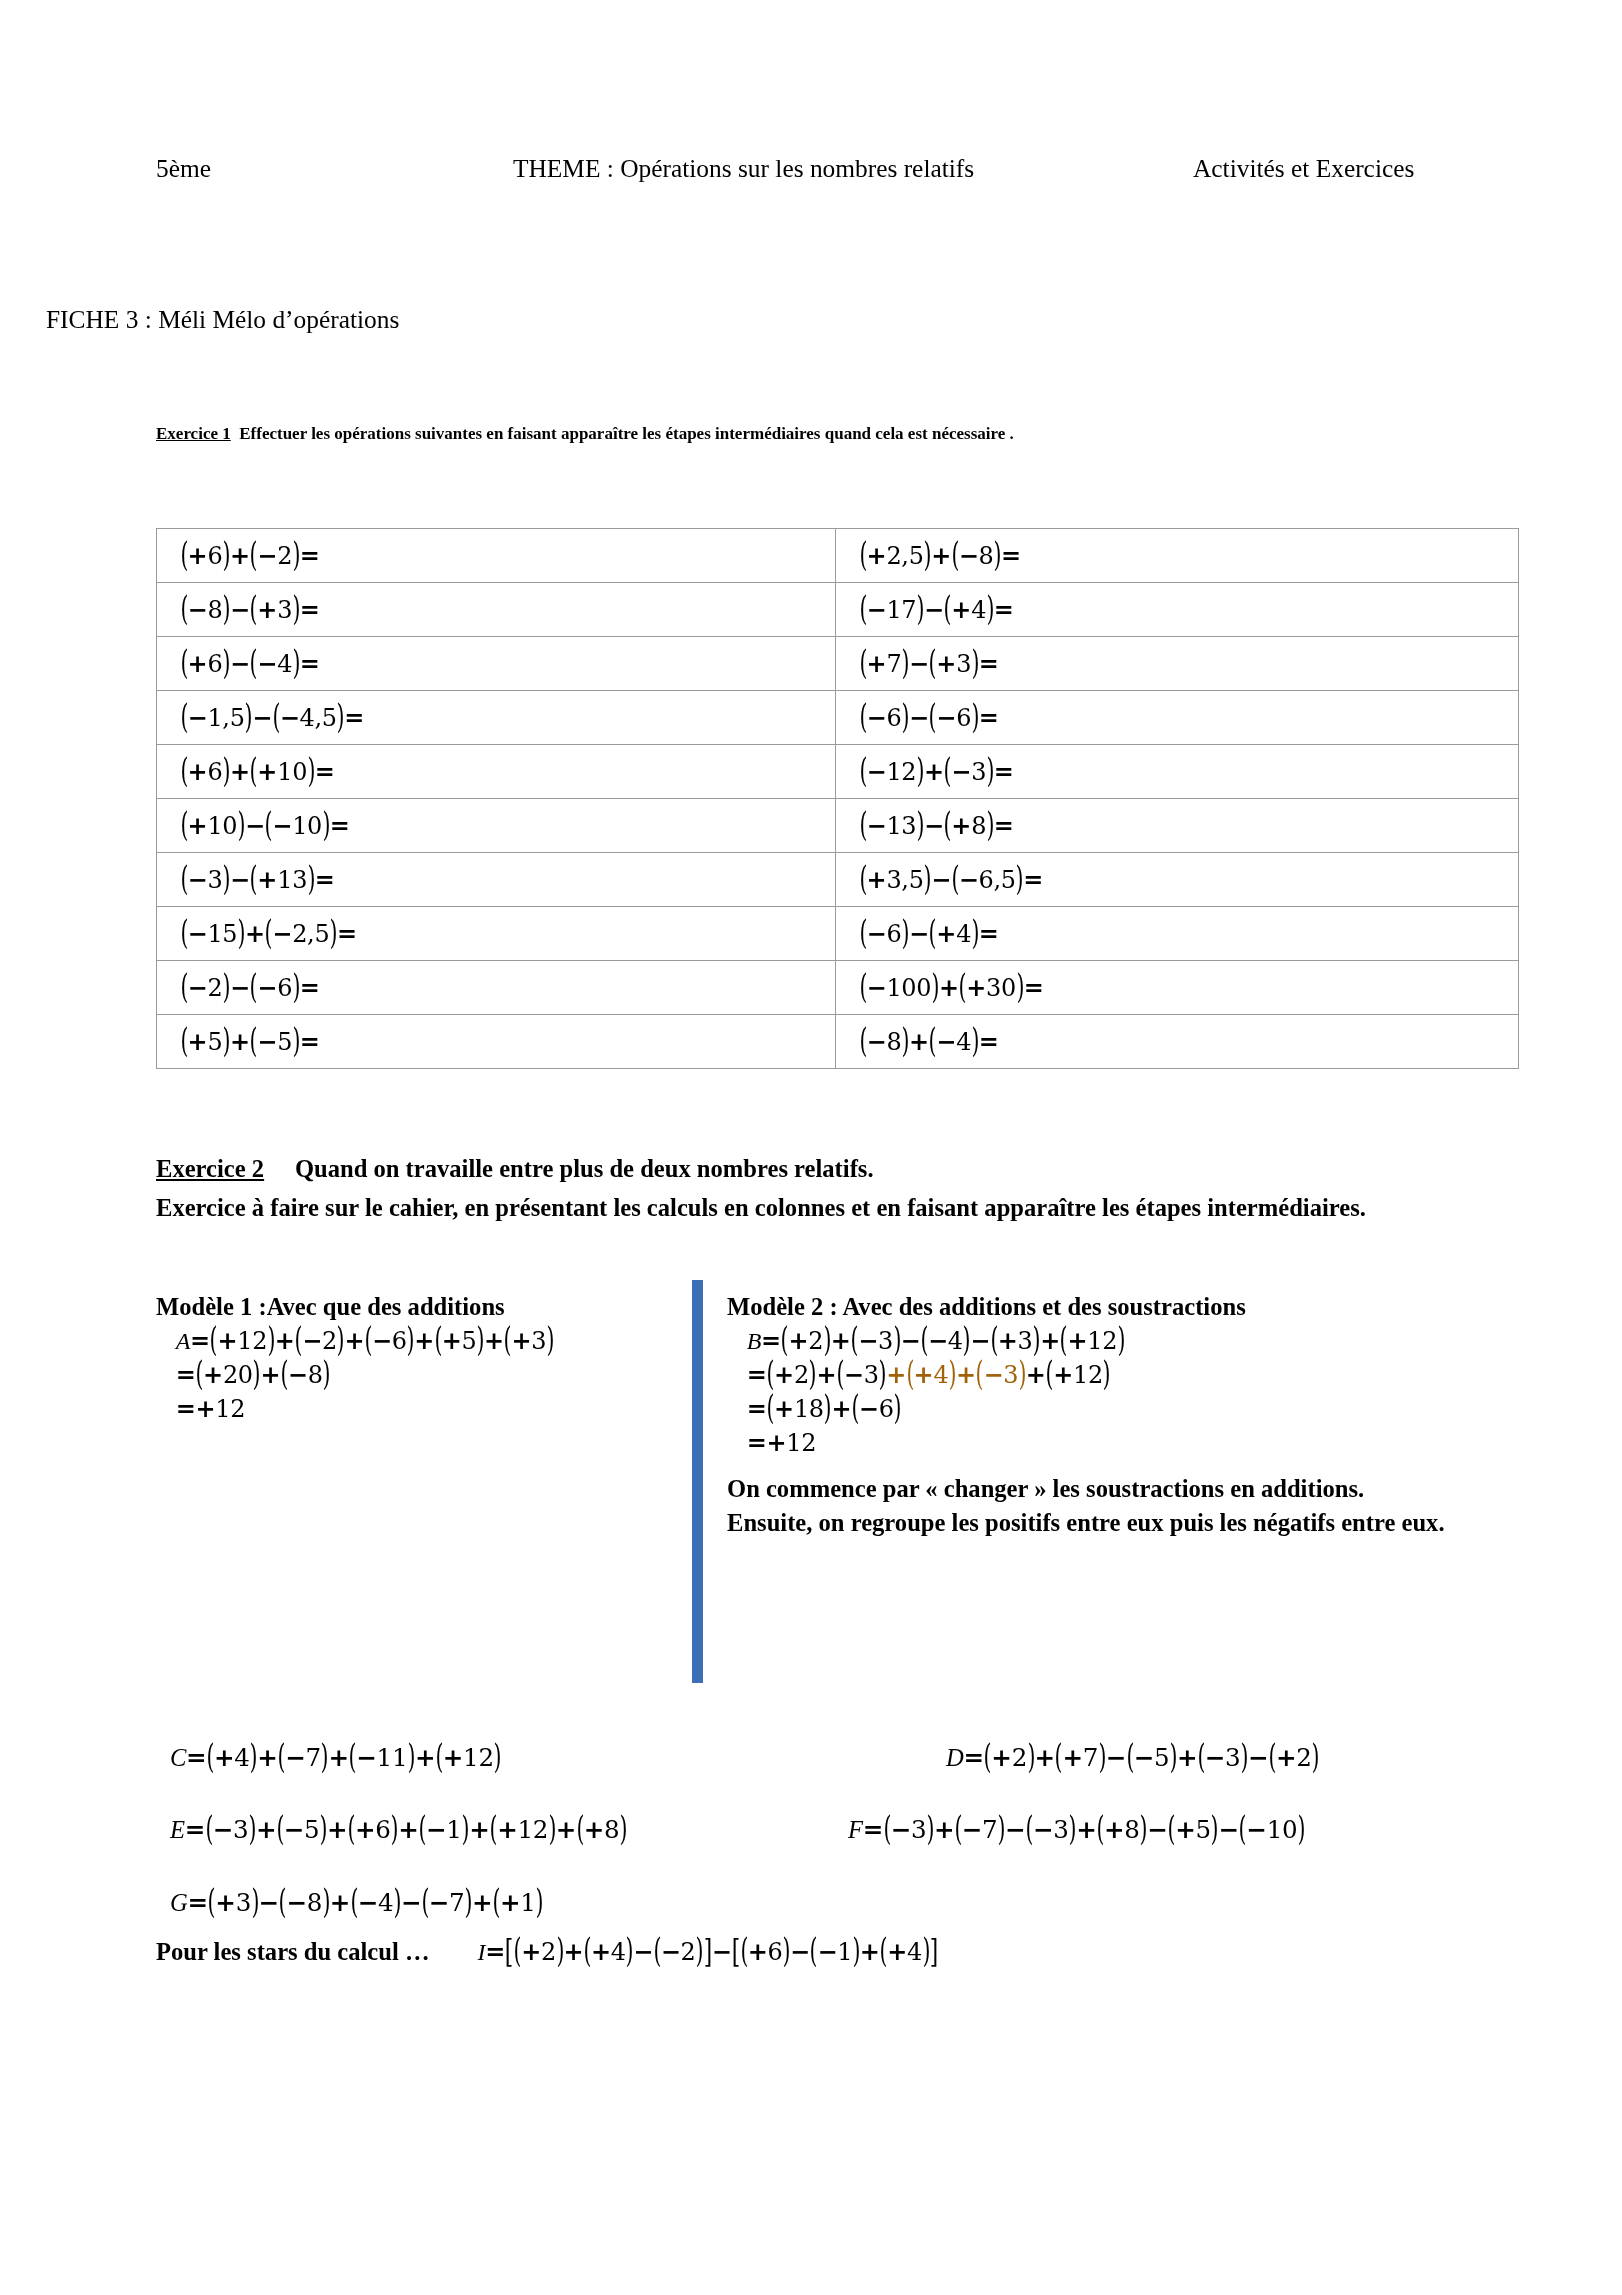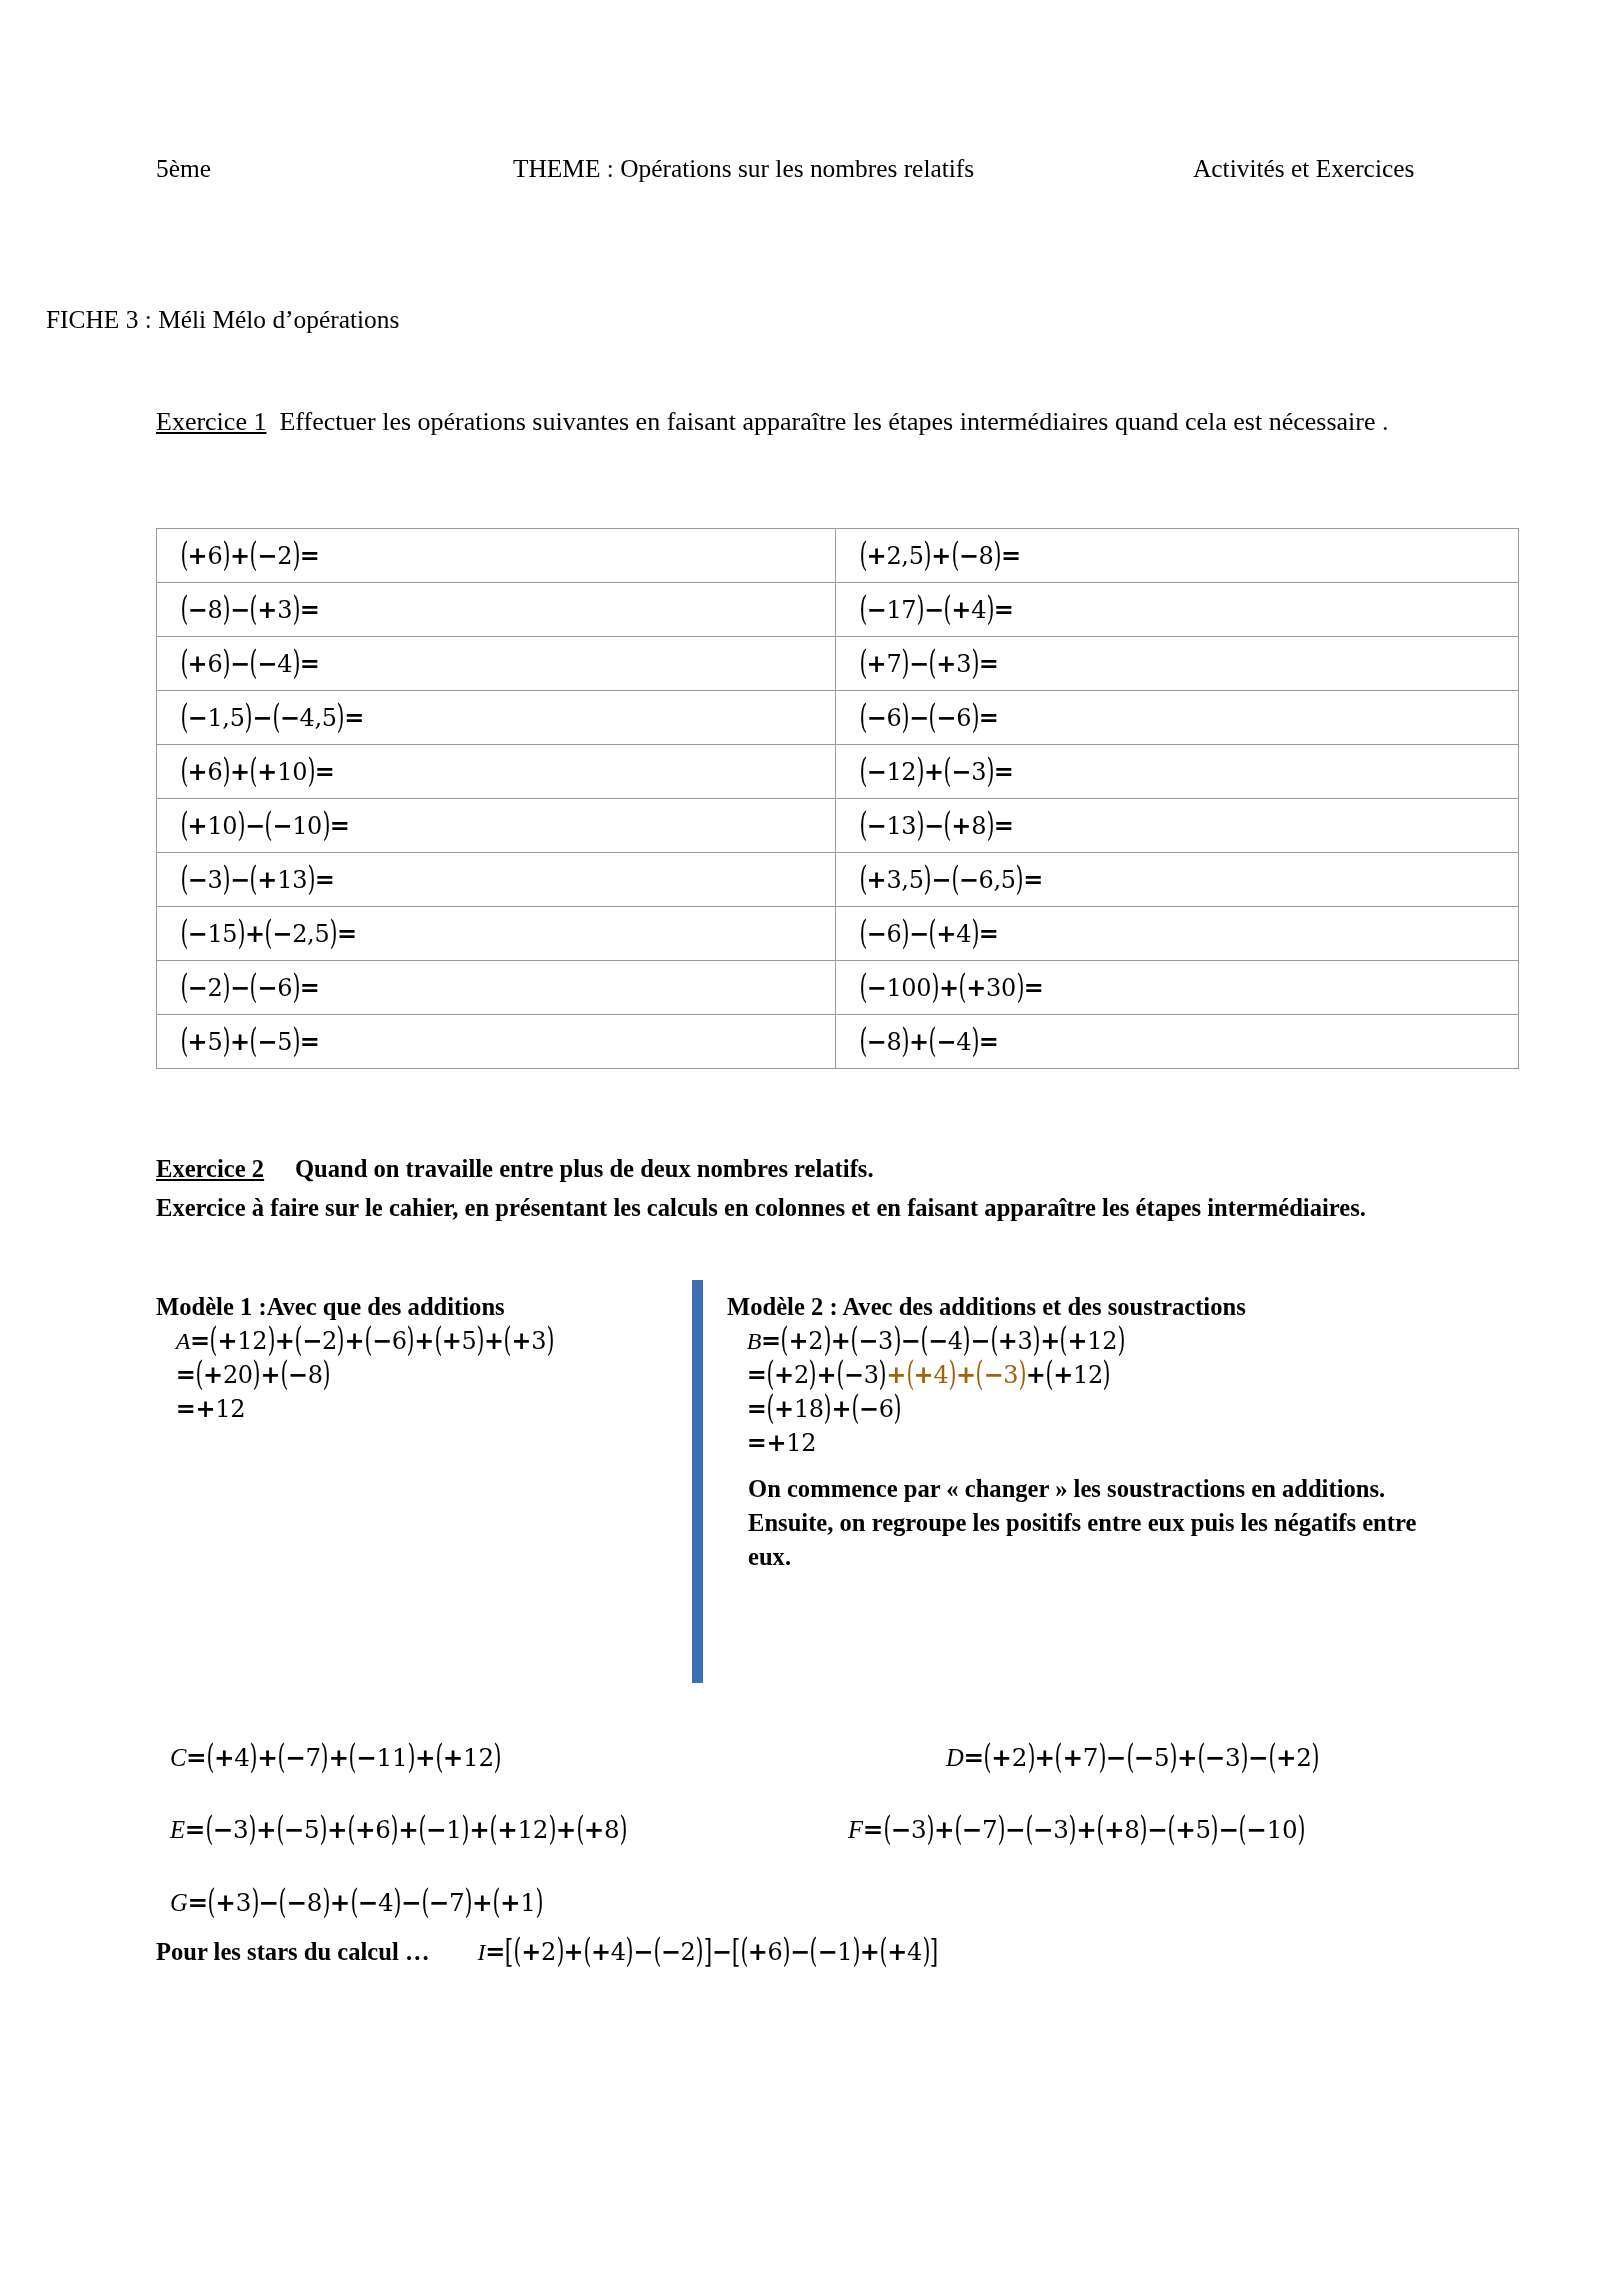--- a/index.html
+++ b/index.html
@@ -58,24 +58,24 @@
     text-align: left;
     font-size: 25.4px;
     padding-left: 46px;
     box-sizing: border-box;
   }
 
   
   .ex1-head {
     position: absolute;
     left: 156px;
-    top: 404px;
+    top: 416px;
     width: 1315px;
-    font-size: 26px;
-    font-weight: normal;
+    font-size: 17px;
+    font-weight: bold;
     line-height: 36px;
     text-align: justify;
   }
   .ex1-head .u { text-decoration: underline; }
   .ex1-head .lead { display: inline; }
 
   
   .op-table {
     position: absolute;
     left: 156px;
@@ -177,21 +177,21 @@
     white-space: nowrap;
   }
   .model .m-note {
     margin-top: 13px;
     font-weight: bold;
     line-height: 34px;
   }
 
   #model1 { left: 156px; top: 1293px; width: 508px; }
   #model2 { left: 727px; top: 1293px; width: 721px; }
-  #model2 .m-note { margin-top: 11.5px; margin-left: 21px; }
+  #model2 .m-note { margin-top: 11.5px; }
 
   
   .expr {
     position: absolute;
     font-size: 24.6px;
     white-space: nowrap;
   }
   #expr-C { left: 170px; top: 1743px; }
   #expr-D { left: 946px; top: 1743px; }
   #expr-E { left: 170px; top: 1815px; }

